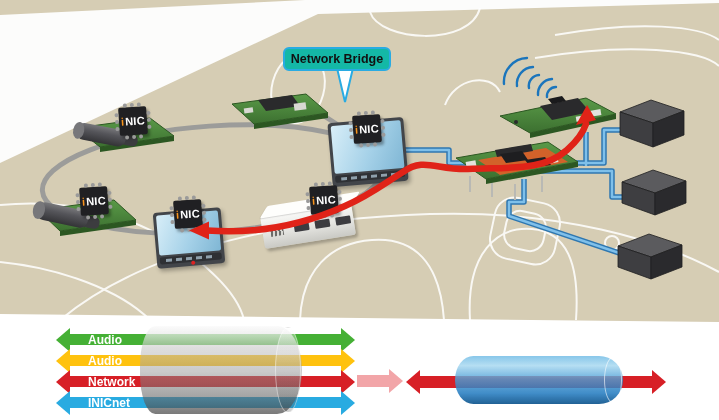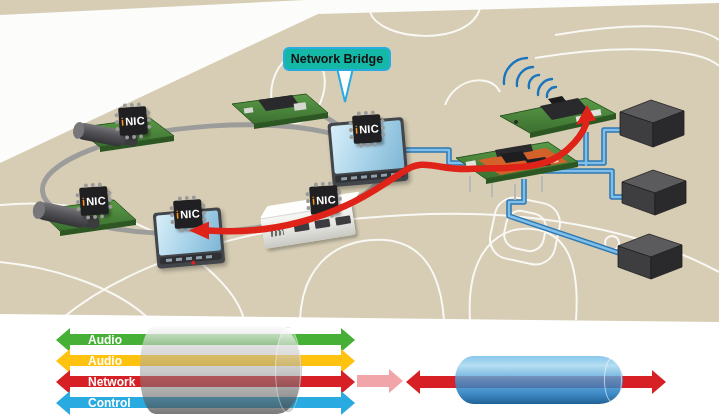--- a/index.html
+++ b/index.html
@@ -321,20 +321,20 @@
 <div class="leg ch0" style="left:70px;top:334px;width:271px;">
   <span>Audio</span>
 </div>
 <div class="leg ch1" style="left:70px;top:355px;width:271px;">
   <span>Audio</span>
 </div>
 <div class="leg ch2" style="left:70px;top:376px;width:271px;">
   <span>Network</span>
 </div>
 <div class="leg ch3" style="left:70px;top:397px;width:271px;">
-  <span>Control</span>
+  <span>INICnet</span>
 </div>
 
 <div class="pinkA"></div>
 <div class="redA"></div>
 
 <div class="cyl-gray"></div>
 <div class="cyl-blue"></div>
 
 </body></html>

